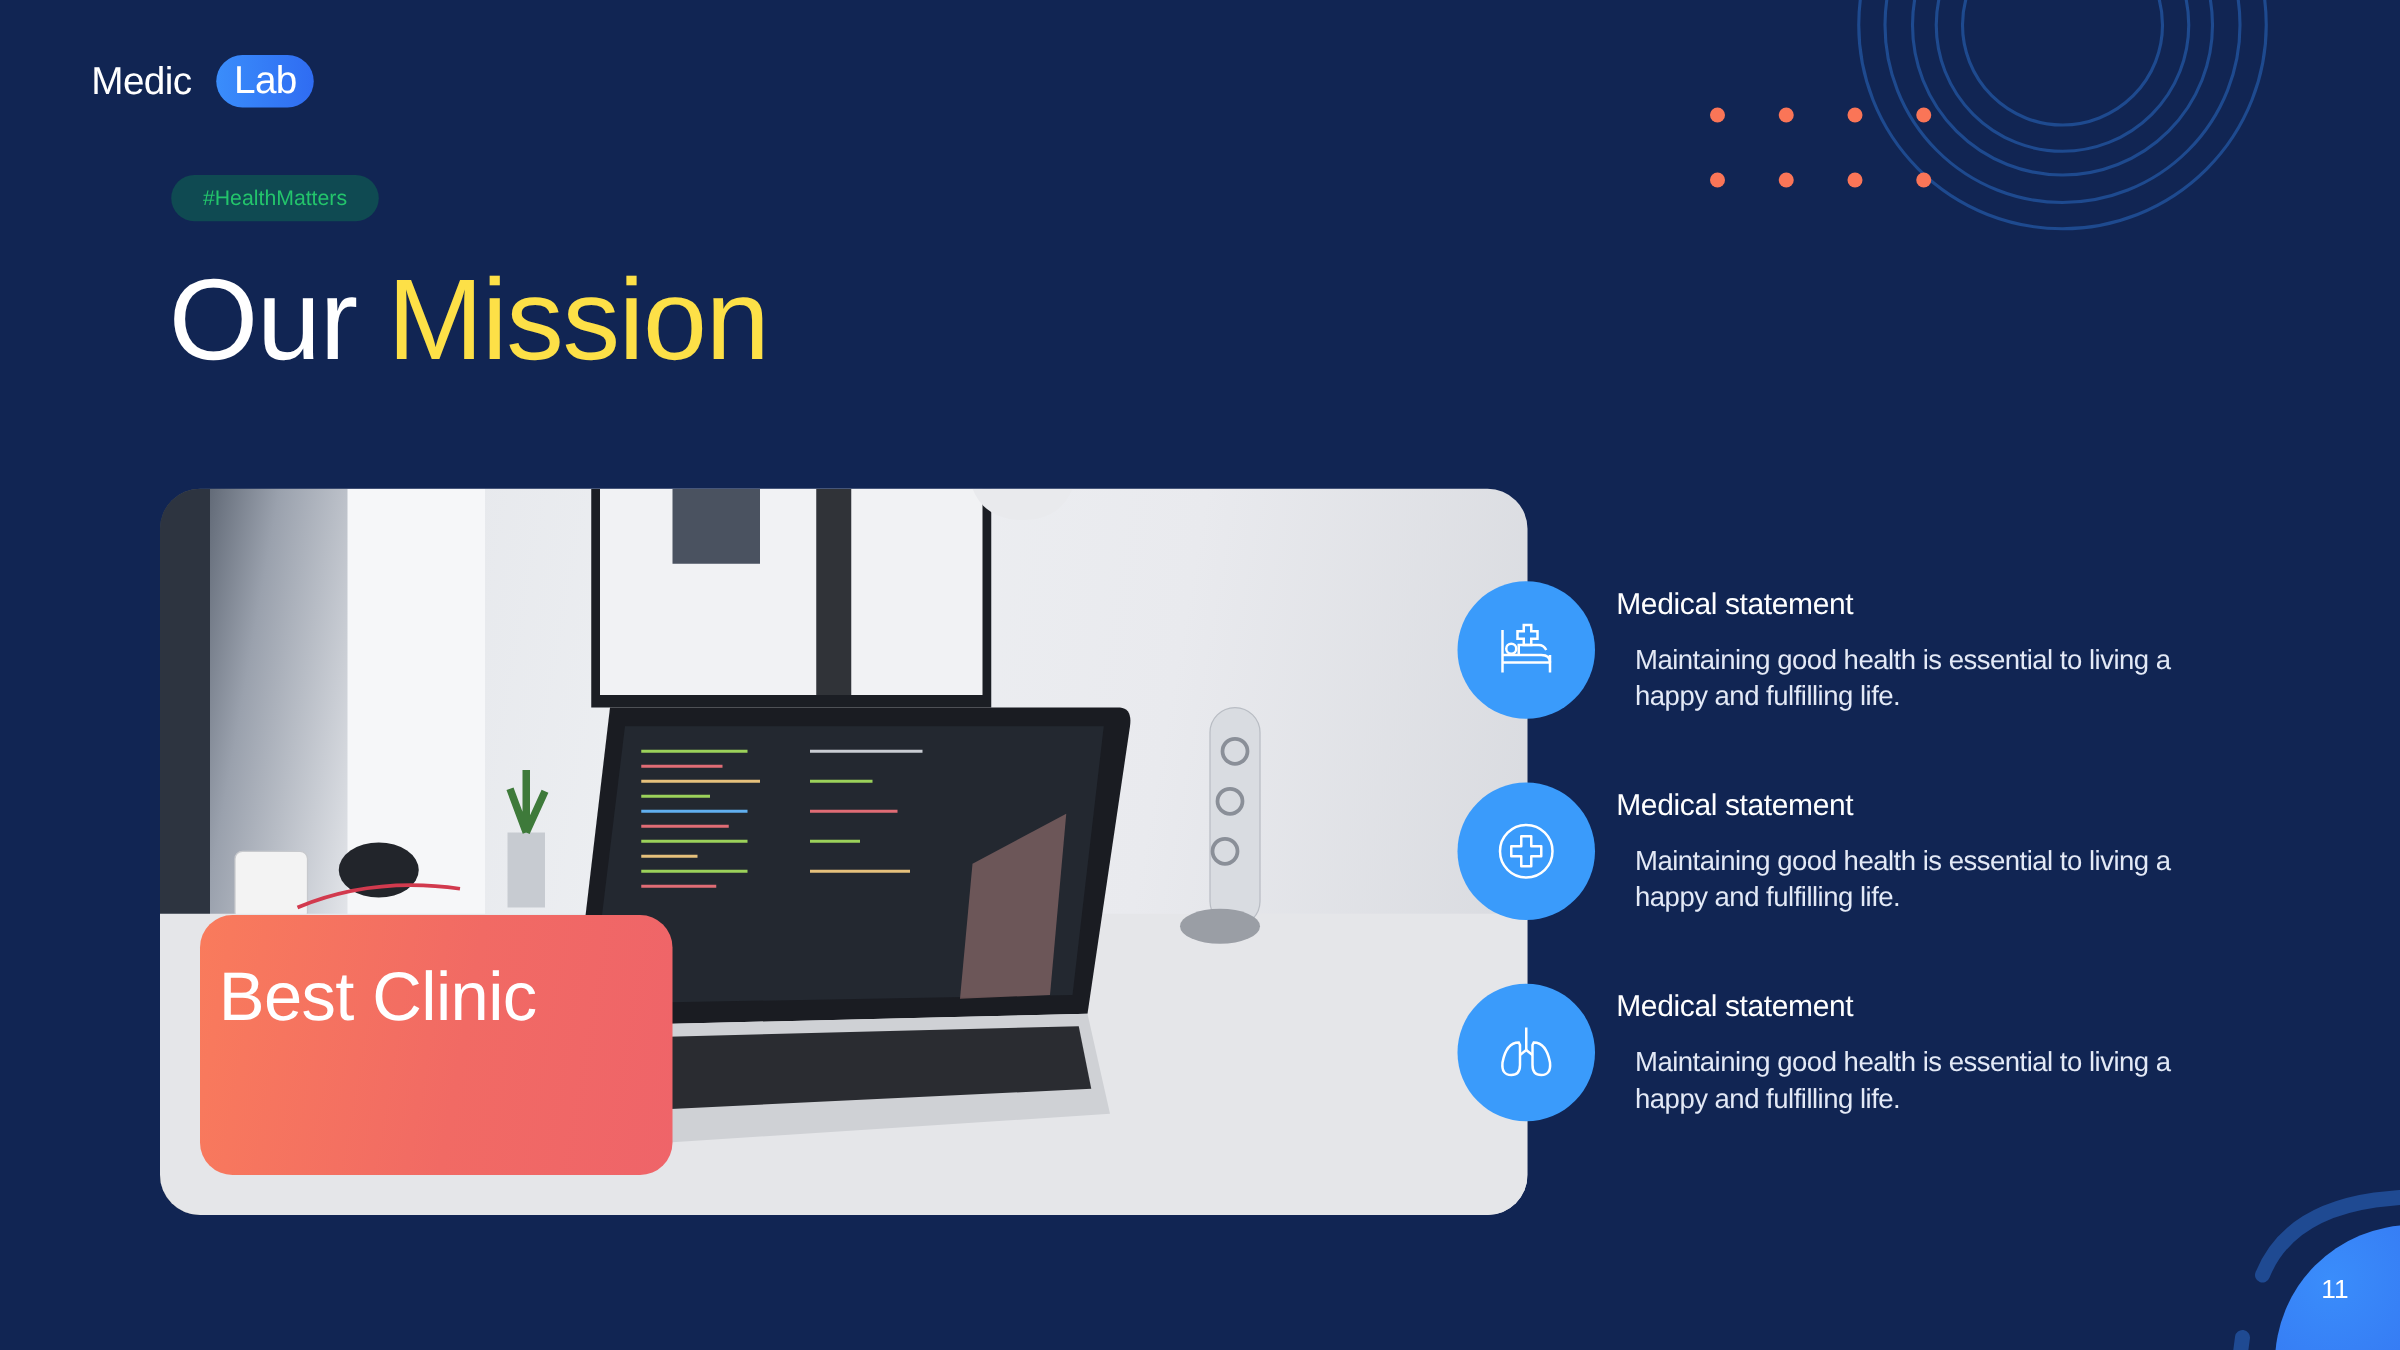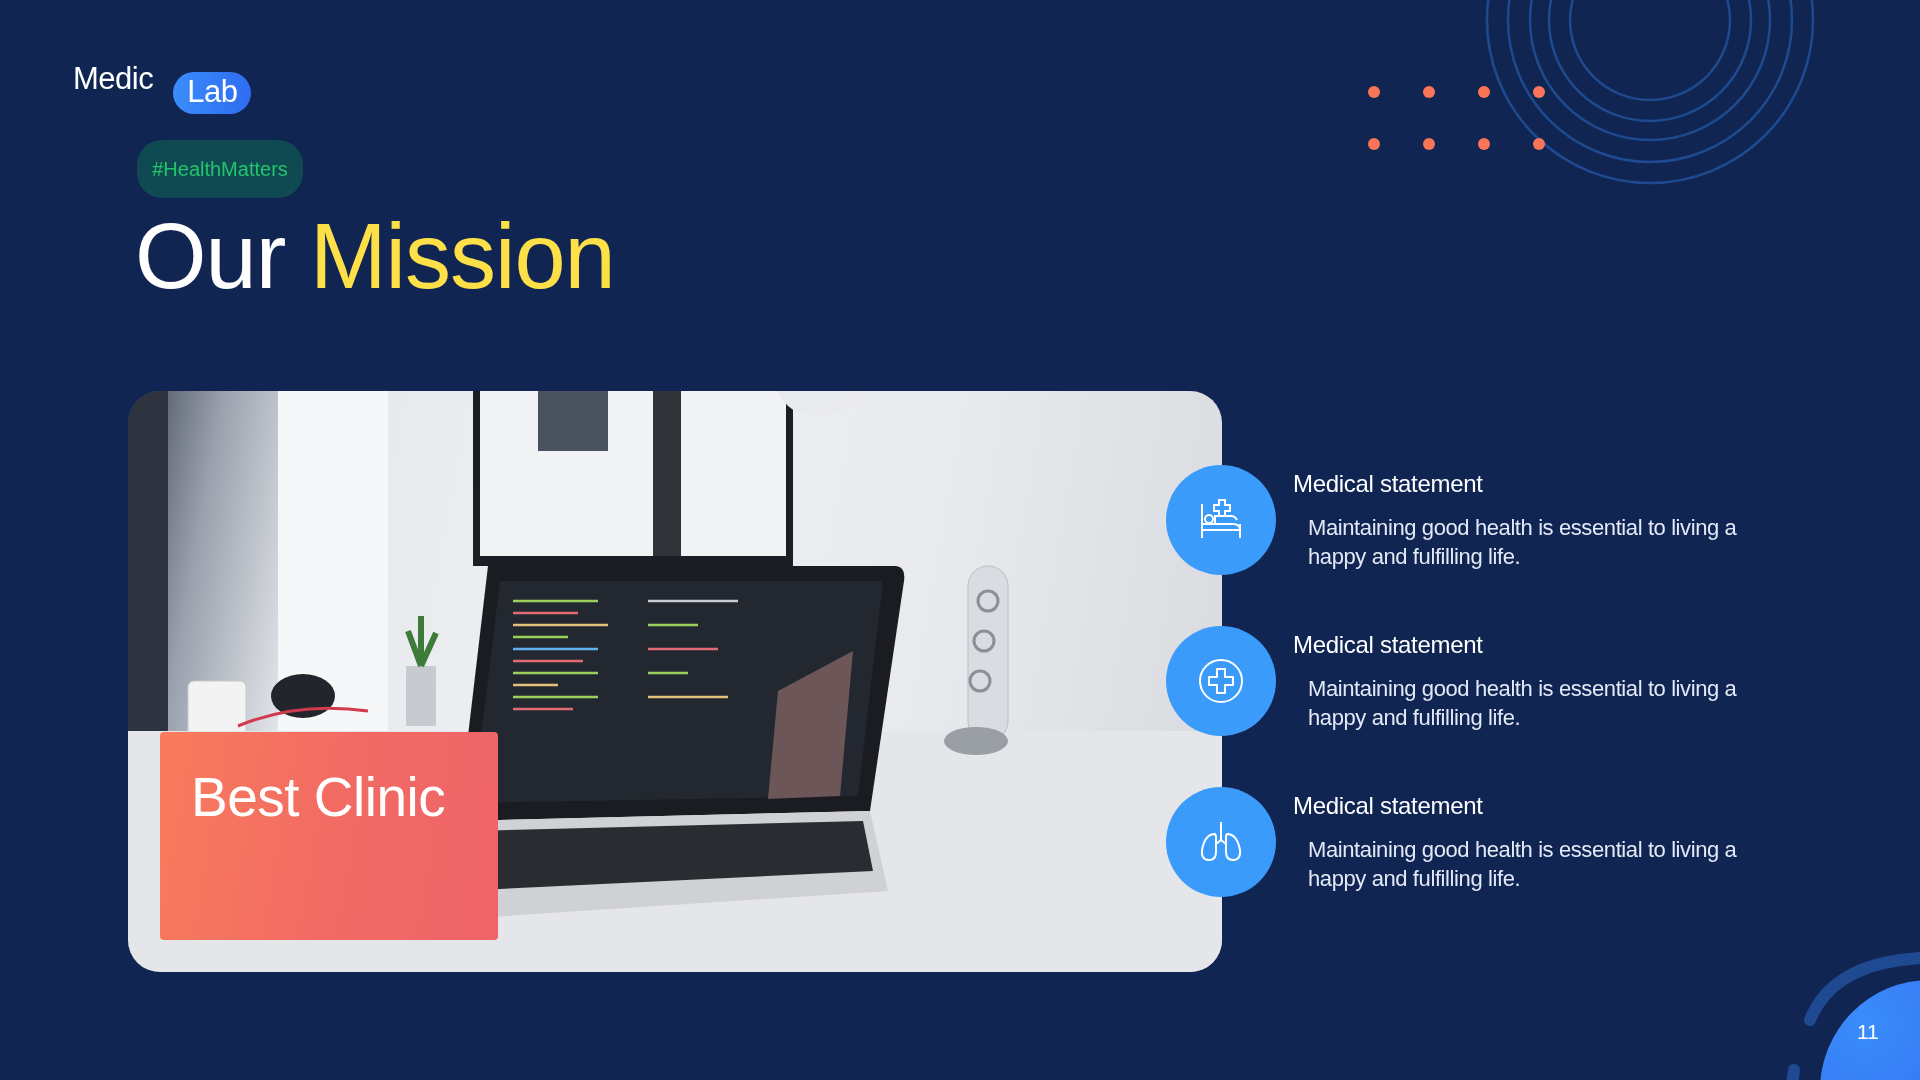--- a/index.html
+++ b/index.html
@@ -13,29 +13,28 @@
   .logo {
     position: absolute; left: 73px; top: 44px;
     display: flex; align-items: center; gap: 20px;
     font-size: 31px; letter-spacing: -0.5px;
   }
   .logo-pill {
     background: linear-gradient(90deg, #3a8dfb, #2f6cf2);
     border-radius: 22px;
     padding: 2px 14px 4px 14px;
     color: #fff;
-    margin-top: 28px;
   }
   .tag {
     position: absolute; left: 137px; top: 140px;
-    width: 166px; height: 58px;
+    width: 166px; height: 37px;
     border-radius: 25px;
     background: #0f4a52;
     color: #23c46b;
-    font-size: 20px;
+    font-size: 17px;
     display: flex; align-items: center; justify-content: center;
   }
   .title {
     position: absolute; left: 135px; top: 210px;
     font-size: 92px; font-weight: 400; letter-spacing: -1px;
     line-height: 1;
   }
   .title .accent { color: #fde047; }
 
   .rings { position: absolute; left: 1470px; top: -160px; }
@@ -45,24 +44,24 @@
     position: absolute; left: 128px; top: 391px;
     width: 1094px; height: 581px;
     border-radius: 32px;
     overflow: hidden;
     background: linear-gradient(100deg, #3b4452 0%, #9aa1ad 8%, #e6e8ec 18%, #eef0f3 40%, #e9eaee 70%, #d7d9de 100%);
   }
   .photo svg { position: absolute; left: 0; top: 0; }
 
   .clinic-card {
     position: absolute; left: 160px; top: 732px;
-    width: 338px; height: 208px;
-    border-radius: 4px;
+    width: 378px; height: 208px;
+    border-radius: 26px;
     background: linear-gradient(100deg, #f97b5c 0%, #f16a64 55%, #ef6469 100%);
-    padding: 38px 30px 0 31px;
+    padding: 38px 30px 0 15px;
   }
   .clinic-card h2 {
     font-size: 55px; font-weight: 400; line-height: 1; letter-spacing: -0.5px;
   }
   .clinic-card p {
     margin-top: 20px; font-size: 19px; line-height: 29px; color: #fde9e6;
     letter-spacing: -0.3px;
   }
 
   .features { position: absolute; left: 1166px; top: 465px; }

